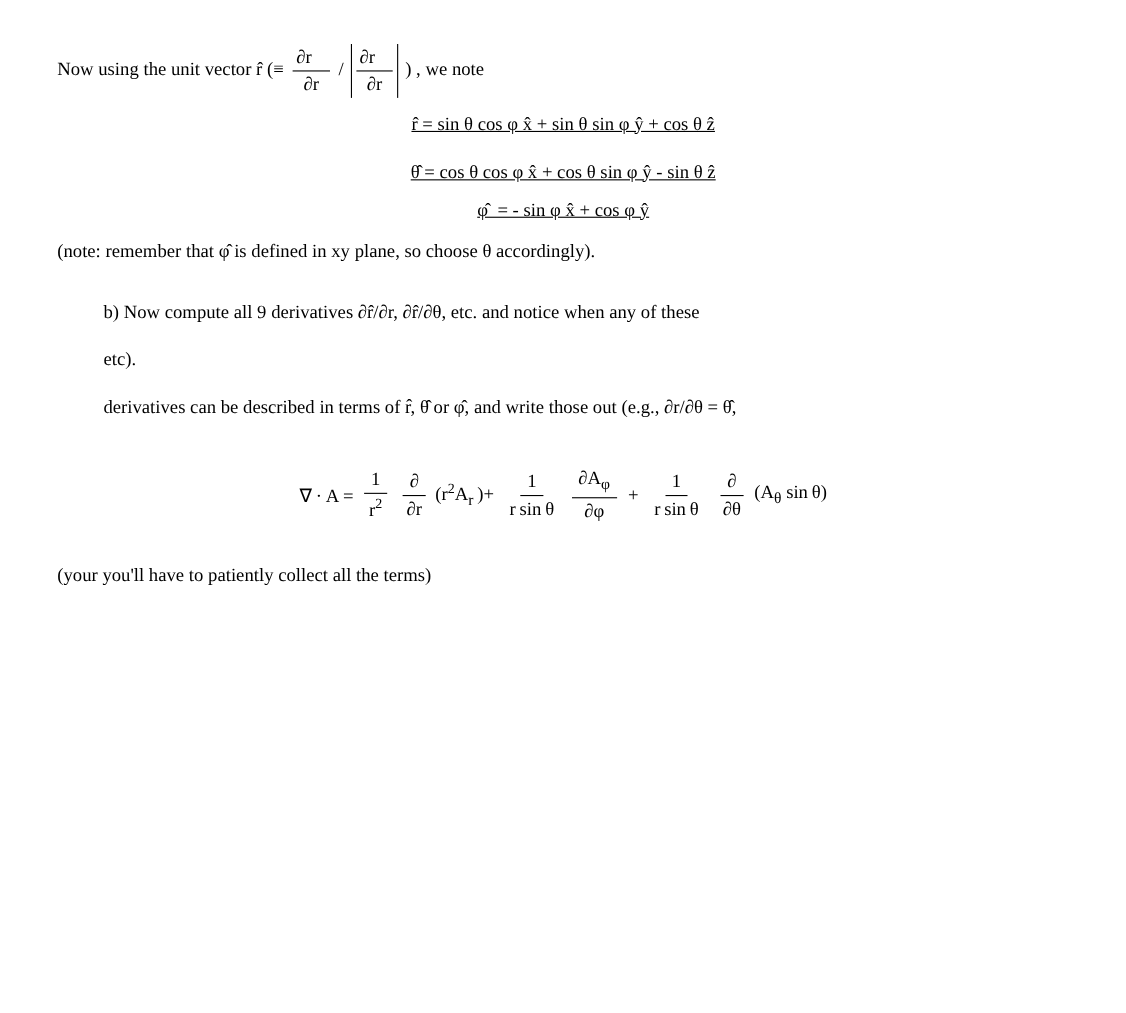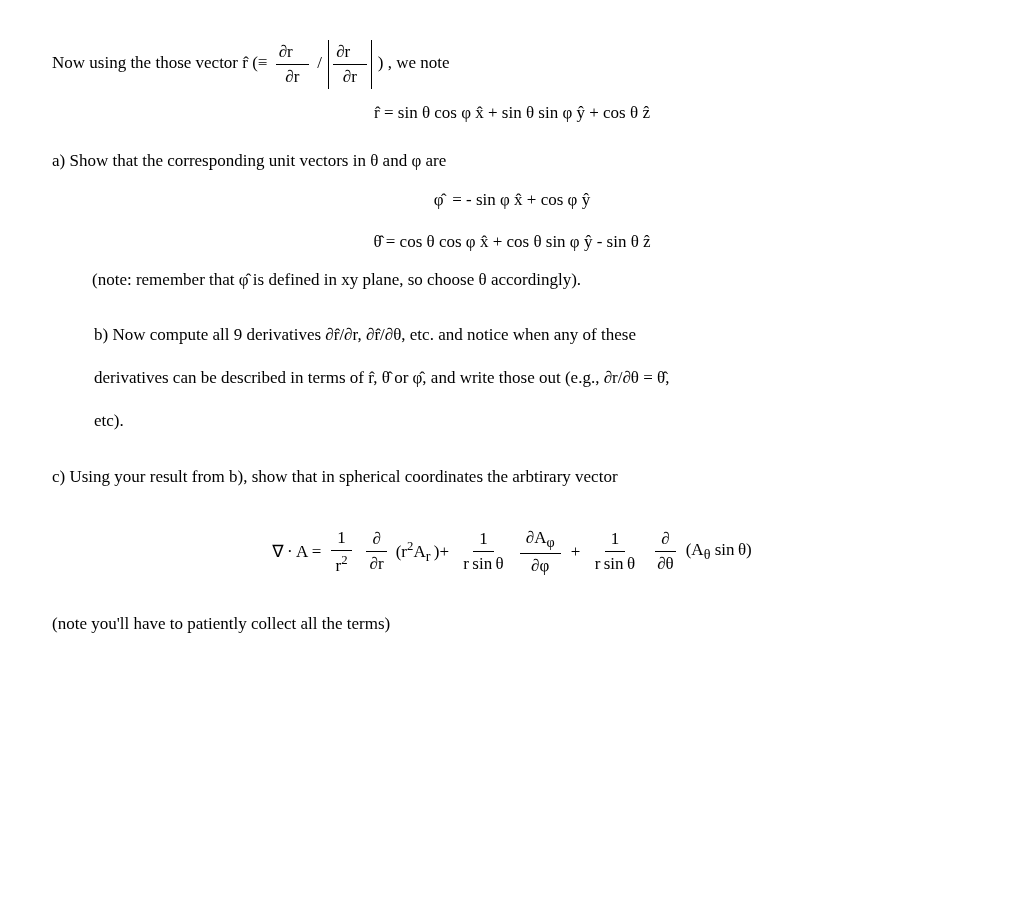--- a/index.html
+++ b/index.html
@@ -54,20 +54,21 @@
     }
 
     sup.small {
       font-size: 0.75em;
       vertical-align: super;
     }
 
     .eq-block {
       text-align: center;
       margin: 14px 0;
+      text-decoration: underline;
     }
 
     .big-frac {
       display: inline-flex;
       flex-direction: column;
       align-items: center;
       vertical-align: middle;
       margin: 0 4px;
     }
 
@@ -90,21 +91,21 @@
       font-size: 17px;
     }
   </style>
 </head>
 <body>
 
 <div class="content">
 
   <div class="section">
     <div class="paragraph" style="margin-top:10px; margin-bottom:10px;">
-      <span>Now using the those vector r̂ (≡ </span>
+      <span>Now using the unit vector r̂ (≡ </span>
       <span style="display:inline-flex; align-items:center; vertical-align:middle; margin:0 2px;">
         <span class="frac">
           <span class="num">∂r⃗</span>
           <span class="den">∂r</span>
         </span>
       </span>
       <span> / </span>
       <span style="display:inline-flex; align-items:stretch; vertical-align:middle; border-left:1.5px solid #000; border-right:1.5px solid #000; padding:0 2px; margin:0 2px;">
         <span class="frac">
           <span class="num">∂r⃗</span>
@@ -113,53 +114,47 @@
       </span>
       <span> ) , we note</span>
     </div>
 
     <div class="eq-block">
       <span>r̂ = sin θ cos φ x̂ + sin θ sin φ ŷ + cos θ ẑ</span>
     </div>
   </div>
 
   <div class="section" style="margin-top:24px;">
-    <div class="paragraph">
-      a) Show that the corresponding unit vectors in θ and φ are
+
+    <div class="eq-block" style="margin-top:22px;">
+      <span>θ̂ = cos θ cos φ x̂ + cos θ sin φ ŷ - sin θ ẑ</span>
     </div>
 
     <div class="eq-block">
       <span>φ̂ &nbsp;= - sin φ x̂ + cos φ ŷ</span>
     </div>
 
-    <div class="eq-block" style="margin-top:22px;">
-      <span>θ̂ = cos θ cos φ x̂ + cos θ sin φ ŷ - sin θ ẑ</span>
-    </div>
-
-    <div class="paragraph" style="margin-top:12px;margin-left:40px;">
+    <div class="paragraph" style="margin-top:12px;">
       (note: remember that φ̂ is defined in xy plane, so choose θ accordingly).
     </div>
   </div>
 
   <div class="section" style="margin-top:28px;margin-left:42px;">
     <div class="paragraph">
       b) Now compute all 9 derivatives ∂r̂/∂r, ∂r̂/∂θ, etc. and notice when any of these
     </div>
     <div class="paragraph">
-      derivatives can be described in terms of r̂, θ̂ or φ̂, and write those out (e.g., ∂r/∂θ = θ̂,
+      etc).
     </div>
     <div class="paragraph">
-      etc).
+      derivatives can be described in terms of r̂, θ̂ or φ̂, and write those out (e.g., ∂r/∂θ = θ̂,
     </div>
   </div>
 
   <div class="section" style="margin-top:28px;">
-    <div class="paragraph">
-      c) Using your result from b), show that in spherical coordinates the arbtirary vector
-    </div>
 
     <div class="divergence-eq">
       <span>∇ · A =&nbsp;</span>
 
       <span class="big-frac">
         <span class="num">1</span>
         <span class="den">r<sup class="small">2</sup></span>
       </span>
       <span style="margin:0 2px;">
         <span class="big-frac">
@@ -188,17 +183,17 @@
       <span style="margin:0 2px;">
         <span class="big-frac">
           <span class="num">∂</span>
           <span class="den">∂θ</span>
         </span>
       </span>
       <span>(A<sub>θ</sub> sin θ)</span>
     </div>
 
     <div class="paragraph" style="margin-top:14px;">
-      (note you'll have to patiently collect all the terms)
+      (your you'll have to patiently collect all the terms)
     </div>
   </div>
 
 </div>
 
 </body></html>

